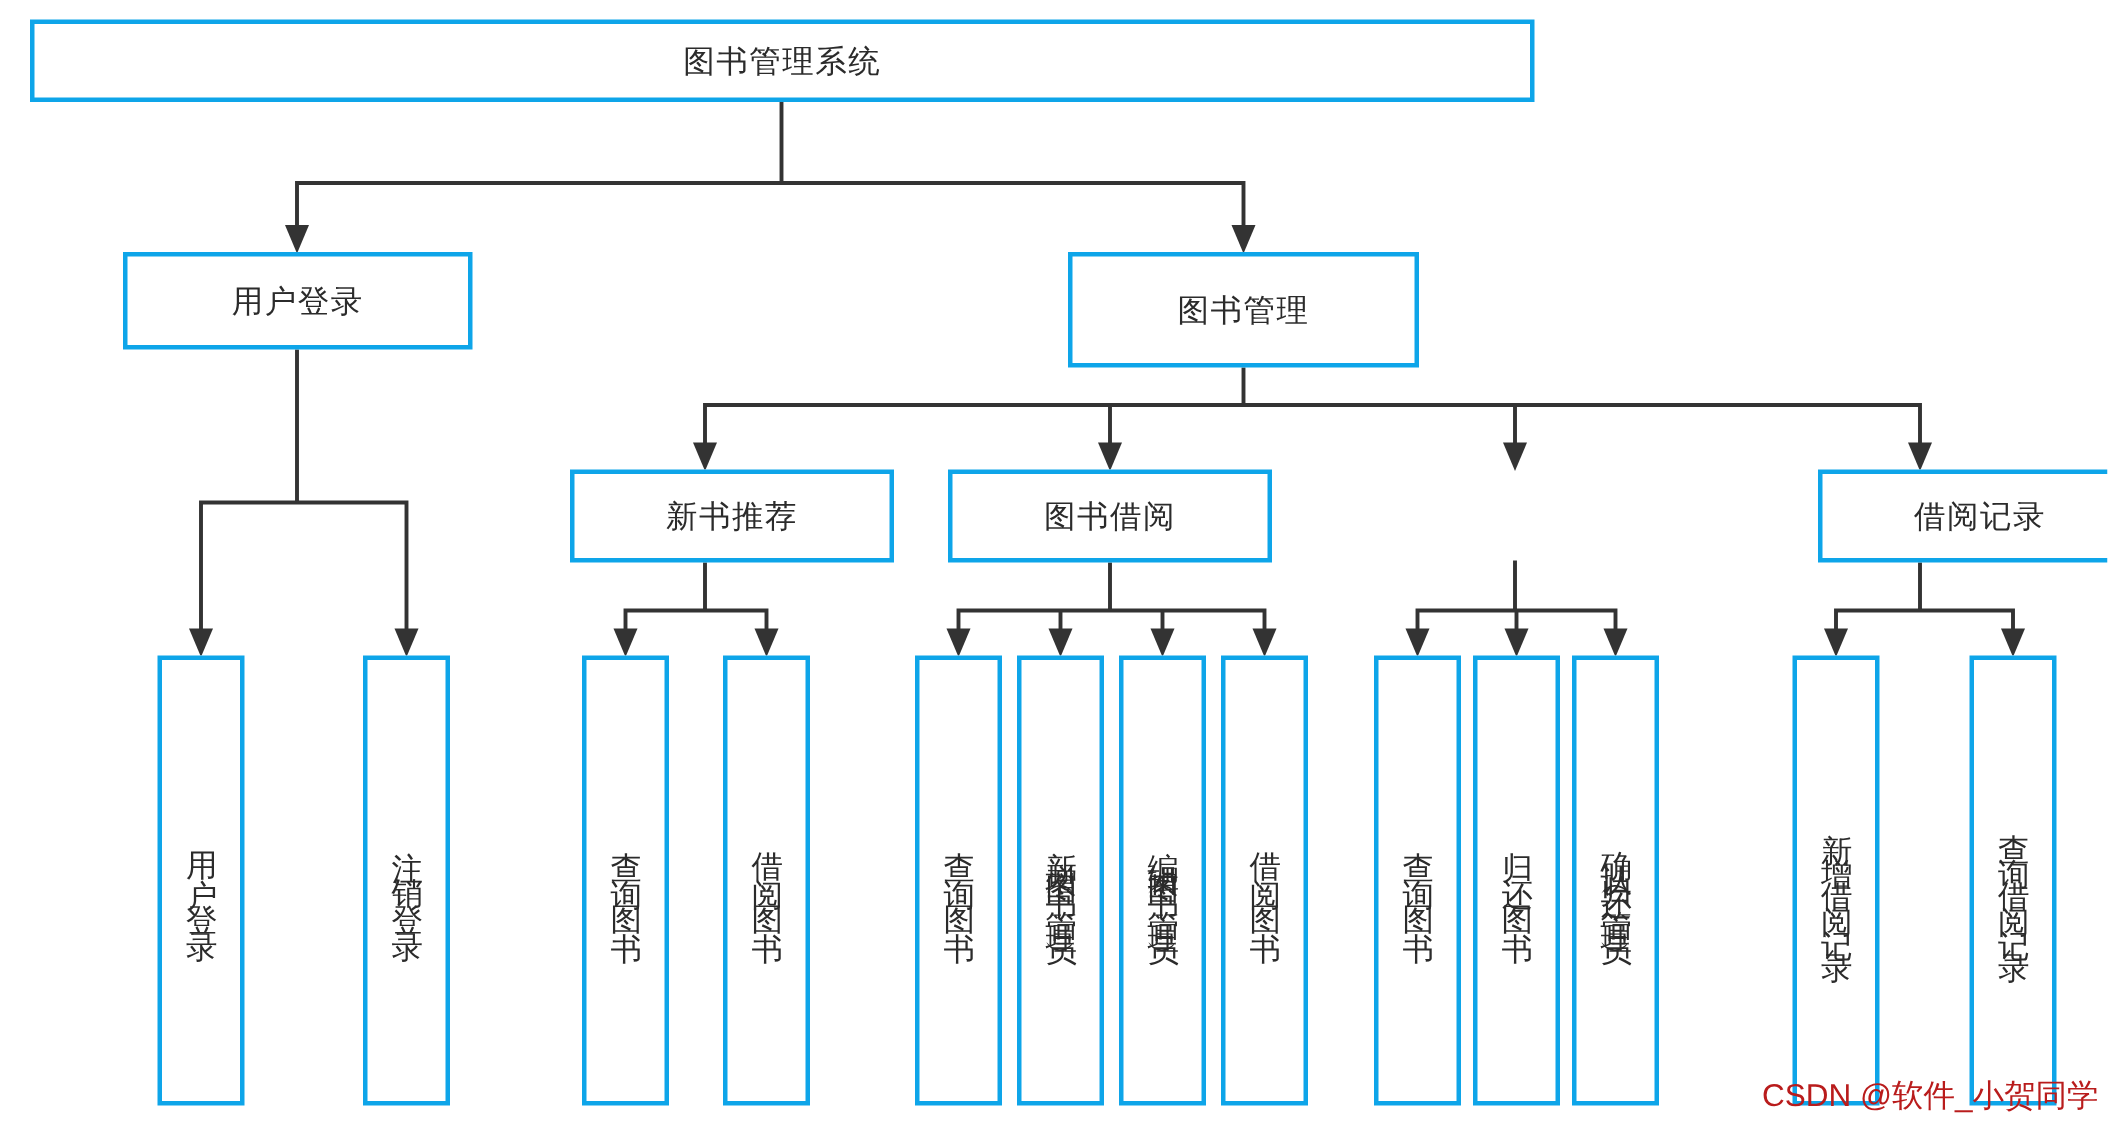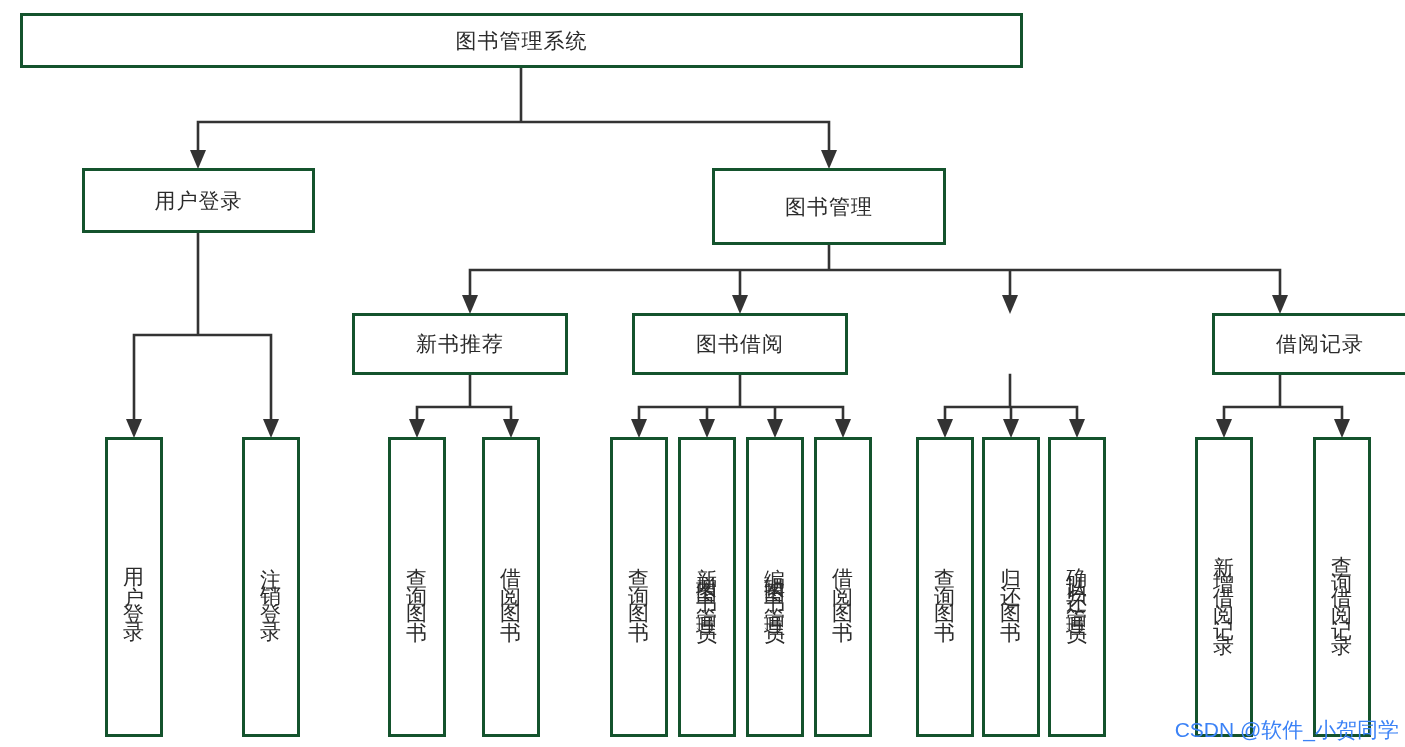--- a/index.html
+++ b/index.html
@@ -7,21 +7,21 @@
     position:relative;
     width:1405px;height:747px;
     background:#ffffff;
     font-family:"Liberation Sans","DejaVu Sans",sans-serif;
     overflow:hidden;
   }
   #wires{position:absolute;left:0;top:0;width:1405px;height:747px;z-index:1;}
   .node{
     position:absolute;
     box-sizing:border-box;
-    border:3px solid #14532d;
+    border:3px solid #0ea5e9;
     background:#ffffff;
     display:flex;align-items:center;justify-content:center;
     color:#2b2b2b;
     z-index:2;
   }
   .hlabel{font-size:21px;letter-spacing:1px;white-space:nowrap;}
   .root{left:20px;top:13px;width:1003px;height:55px;}
   .lv2a{left:82px;top:168px;width:233px;height:65px;}
   .lv2b{left:712px;top:168px;width:234px;height:77px;}
   .lv3{top:313px;width:216px;height:62px;}
@@ -32,21 +32,21 @@
     line-height:1;
     color:#2b2b2b;
   }
   .v-short{letter-spacing:18px;}
   .v-mid{letter-spacing:16px;}
   .v-long{letter-spacing:8px;}
   #watermark{
     position:absolute;
     right:6px;bottom:3px;
     font-size:21px;
-    color:#3b82f6;
+    color:#b91c1c;
     z-index:3;
     white-space:nowrap;
   }
 </style>
 </head>
 <body>
 
 <div id="stage">
 
   <svg id="wires" viewBox="0 0 1405 747" xmlns="http://www.w3.org/2000/svg">
@@ -93,21 +93,21 @@
     <span class="hlabel">图书管理系统</span>
   </div>
 
   <div class="node lv2a">
     <span class="hlabel">用户登录</span>
   </div>
   <div class="node lv2b">
     <span class="hlabel">图书管理</span>
   </div>
 
-  <div class="node lv3" style="left:352px;">
+  <div class="node lv3" style="left:380px;">
     <span class="hlabel">新书推荐</span>
   </div>
   <div class="node lv3" style="left:632px;">
     <span class="hlabel">图书借阅</span>
   </div>
   <div class="node lv3" style="left:1212px;">
     <span class="hlabel">借阅记录</span>
   </div>
 
   <div class="node leaf" style="left:105px;">

